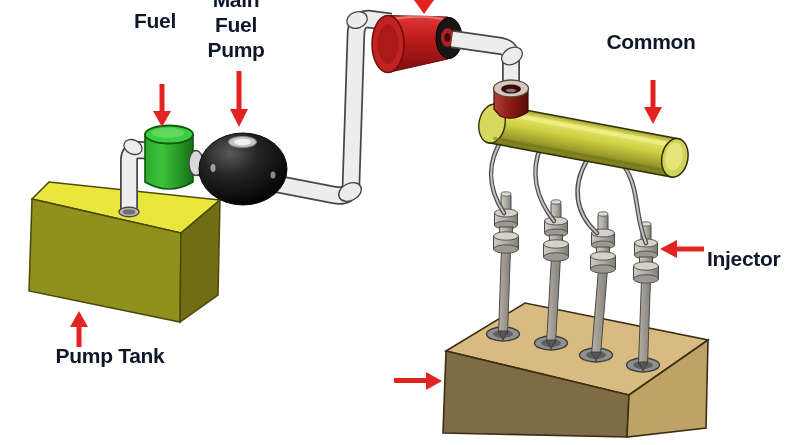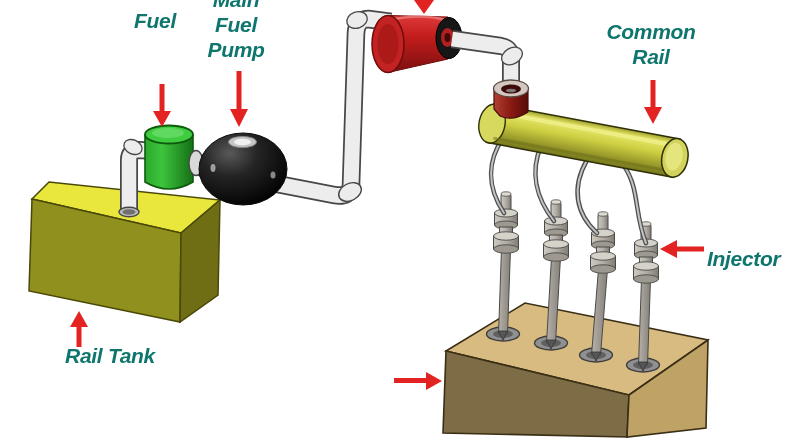--- a/index.html
+++ b/index.html
@@ -1,20 +1,20 @@
 <!DOCTYPE html>
 <html><head>
 <meta charset="utf-8">
 <style>
   html,body{margin:0;padding:0;background:#ffffff;}
   .stage{position:relative;width:800px;height:445px;overflow:hidden;background:#ffffff;
          font-family:"Liberation Sans","DejaVu Sans",sans-serif;}
   .stage svg{position:absolute;left:0;top:0;}
-  .lbl{position:absolute;font-weight:700;font-size:21px;line-height:25px;color:#0f766e;
-       text-align:center;letter-spacing:-0.3px;font-style:italic;}
+  .lbl{position:absolute;font-weight:700;font-size:21px;line-height:25px;color:#0f172a;
+       text-align:center;letter-spacing:-0.3px;}
   .lbl .ln{display:block;}
   .lbl.single{text-align:center;white-space:nowrap;}
 </style>
 </head>
 <body>
 
 <div class="stage">
 
 <svg width="800" height="445" viewBox="0 0 800 445">
   <defs>
@@ -242,23 +242,22 @@
 <div class="lbl" style="left:85px;top:8px;width:140px;">
   <span class="ln">Fuel</span>
 </div>
 
 <div class="lbl" style="left:166px;top:-13px;width:140px;">
   <span class="ln">Main</span>
   <span class="ln">Fuel</span>
   <span class="ln">Pump</span>
 </div>
 
-<div class="lbl" style="left:581px;top:19px;width:140px;">
+<div class="lbl" style="left:581px;top:29px;width:140px;">
   <span class="ln">Common</span>
-  <span class="ln">Rail</span>
 </div>
 
 <div class="lbl single" style="left:707px;top:246px;">Injector</div>
 
 
-<div class="lbl" style="left:40px;top:343px;width:140px;">Rail Tank</div>
+<div class="lbl" style="left:40px;top:343px;width:140px;">Pump Tank</div>
 
 </div>
 
 </body></html>

